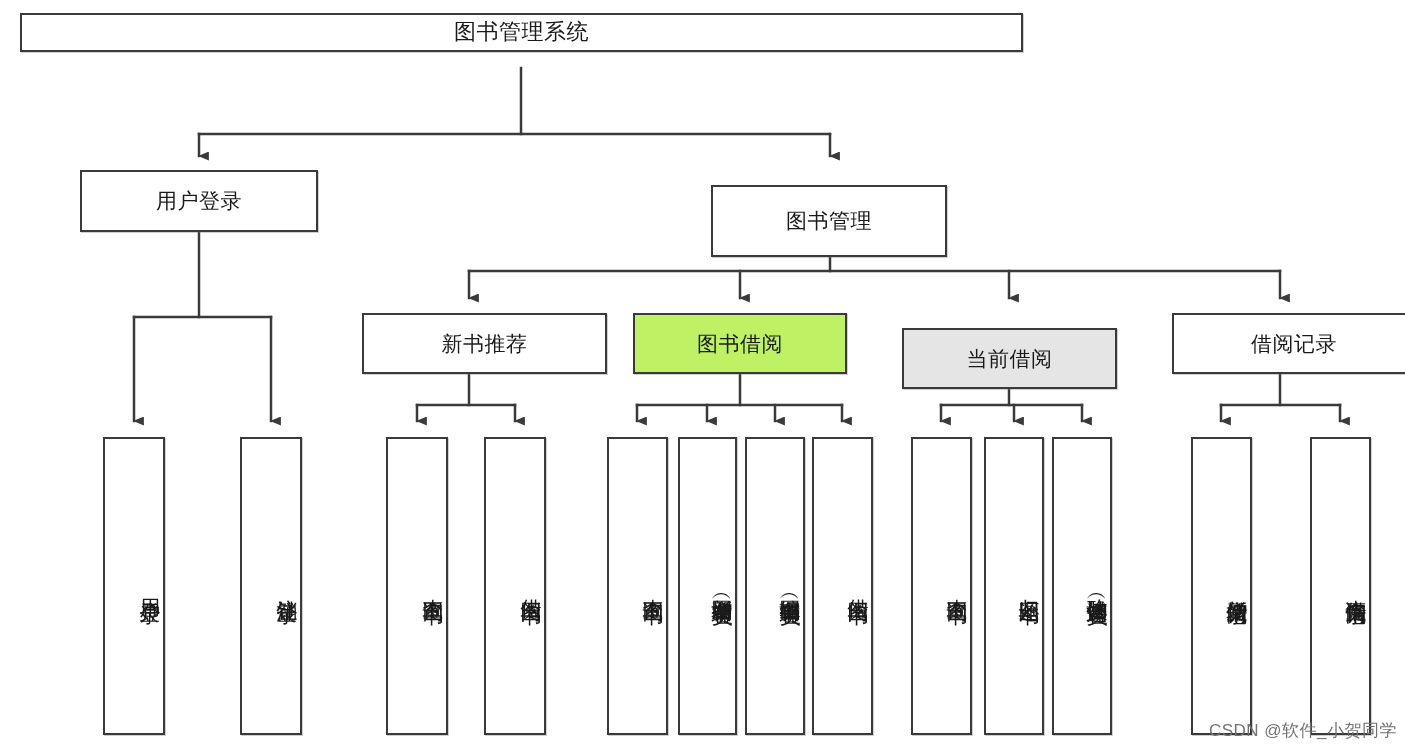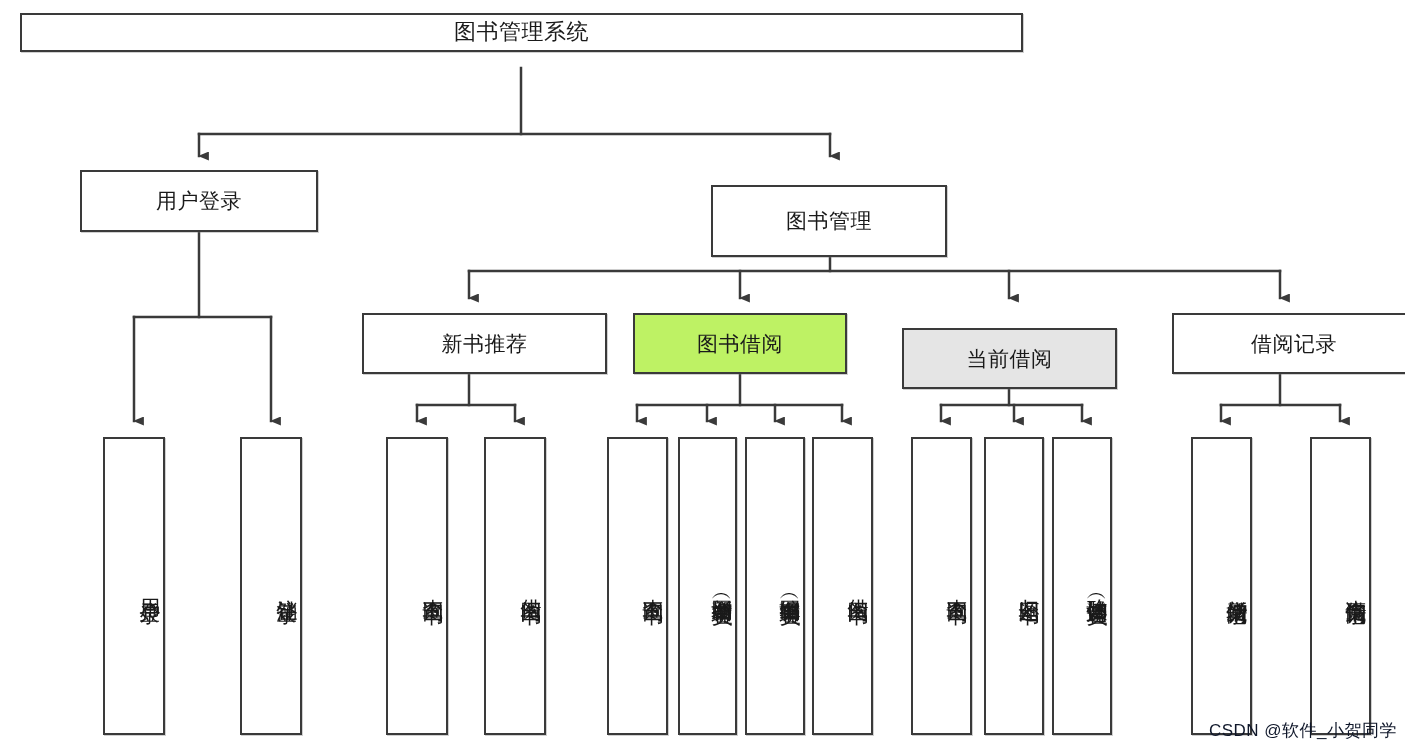--- a/index.html
+++ b/index.html
@@ -144,14 +144,14 @@
   <div class="node vertical tight" style="left: 745px; top: 437px; width: 60px; height: 298px; border-color: rgb(58, 58, 58); background: rgb(255, 255, 255); color: rgb(26, 26, 26);">编辑图书（管理员）</div>
   <div class="node vertical" style="left: 812px; top: 437px; width: 61px; height: 298px; border-color: rgb(58, 58, 58); background: rgb(255, 255, 255); color: rgb(26, 26, 26);">借阅图书</div>
 
   <div class="node vertical" style="left: 911px; top: 437px; width: 61px; height: 298px; border-color: rgb(58, 58, 58); background: rgb(255, 255, 255); color: rgb(26, 26, 26);">查询图书</div>
   <div class="node vertical" style="left: 984px; top: 437px; width: 60px; height: 298px; border-color: rgb(58, 58, 58); background: rgb(255, 255, 255); color: rgb(26, 26, 26);">归还图书</div>
   <div class="node vertical tight" style="left: 1052px; top: 437px; width: 60px; height: 298px; border-color: rgb(58, 58, 58); background: rgb(255, 255, 255); color: rgb(26, 26, 26);">确认归还（管理员）</div>
 
   <div class="node vertical tight" style="left: 1191px; top: 437px; width: 61px; height: 298px; border-color: rgb(58, 58, 58); background: rgb(255, 255, 255); color: rgb(26, 26, 26);">新增借阅记录</div>
   <div class="node vertical tight" style="left: 1310px; top: 437px; width: 61px; height: 298px; border-color: rgb(58, 58, 58); background: rgb(255, 255, 255); color: rgb(26, 26, 26);">查询借阅记录</div>
 
-  <div class="watermark" style="color: #0f172a; text-align: center;">CSDN @软件_小贺同学</div>
+  <div class="watermark" style="color: #737373; text-align: center;">CSDN @软件_小贺同学</div>
 </div>
 
 </body></html>

